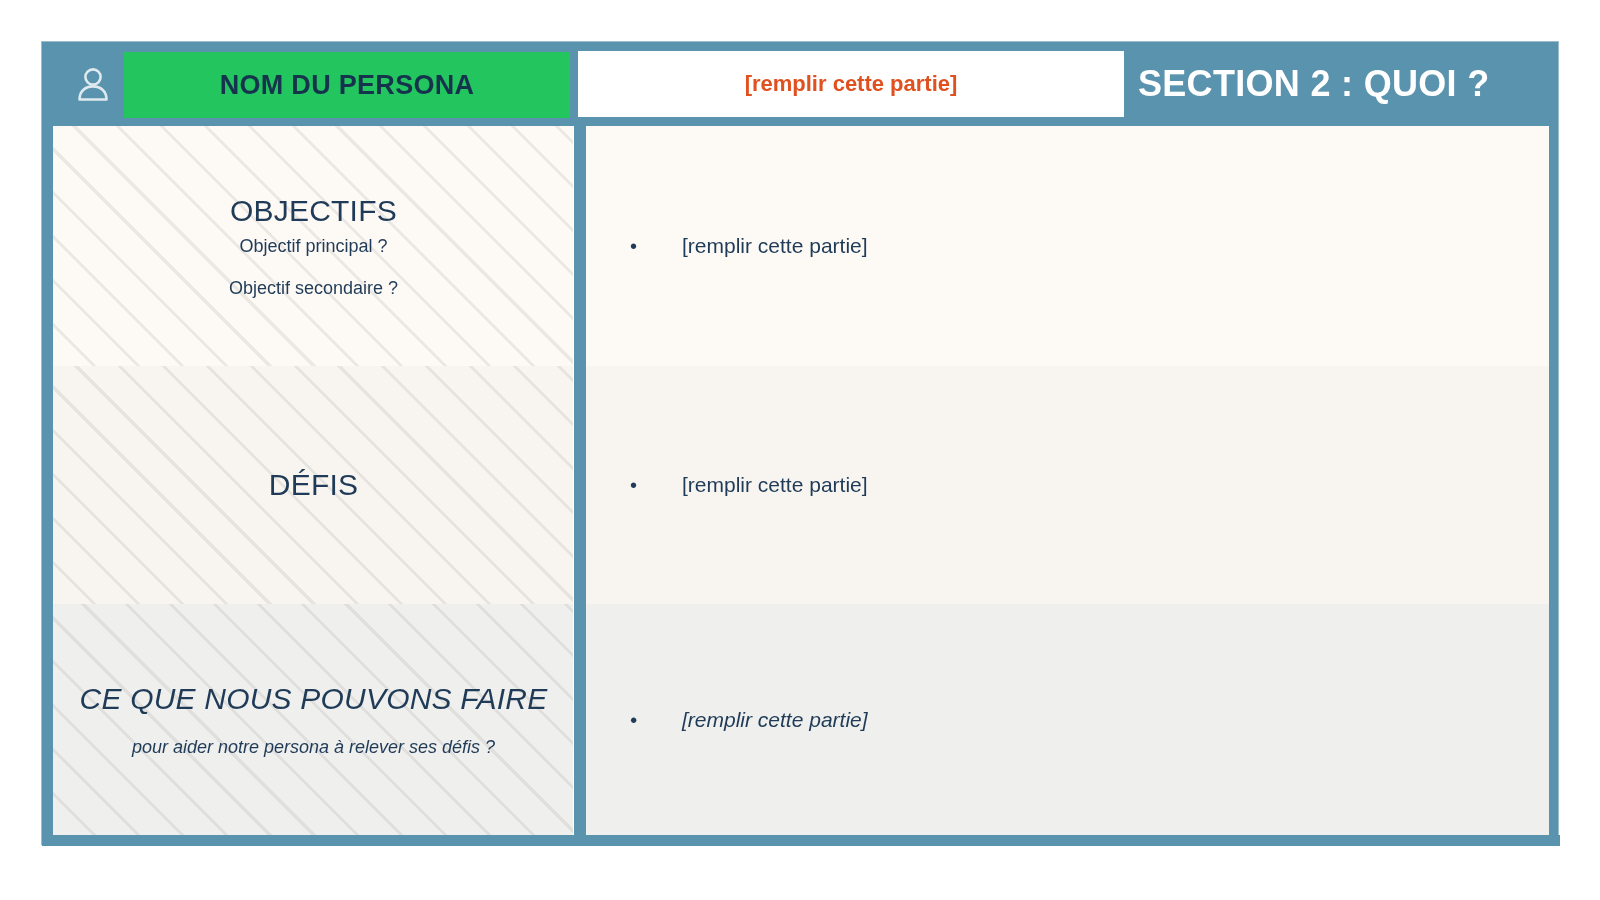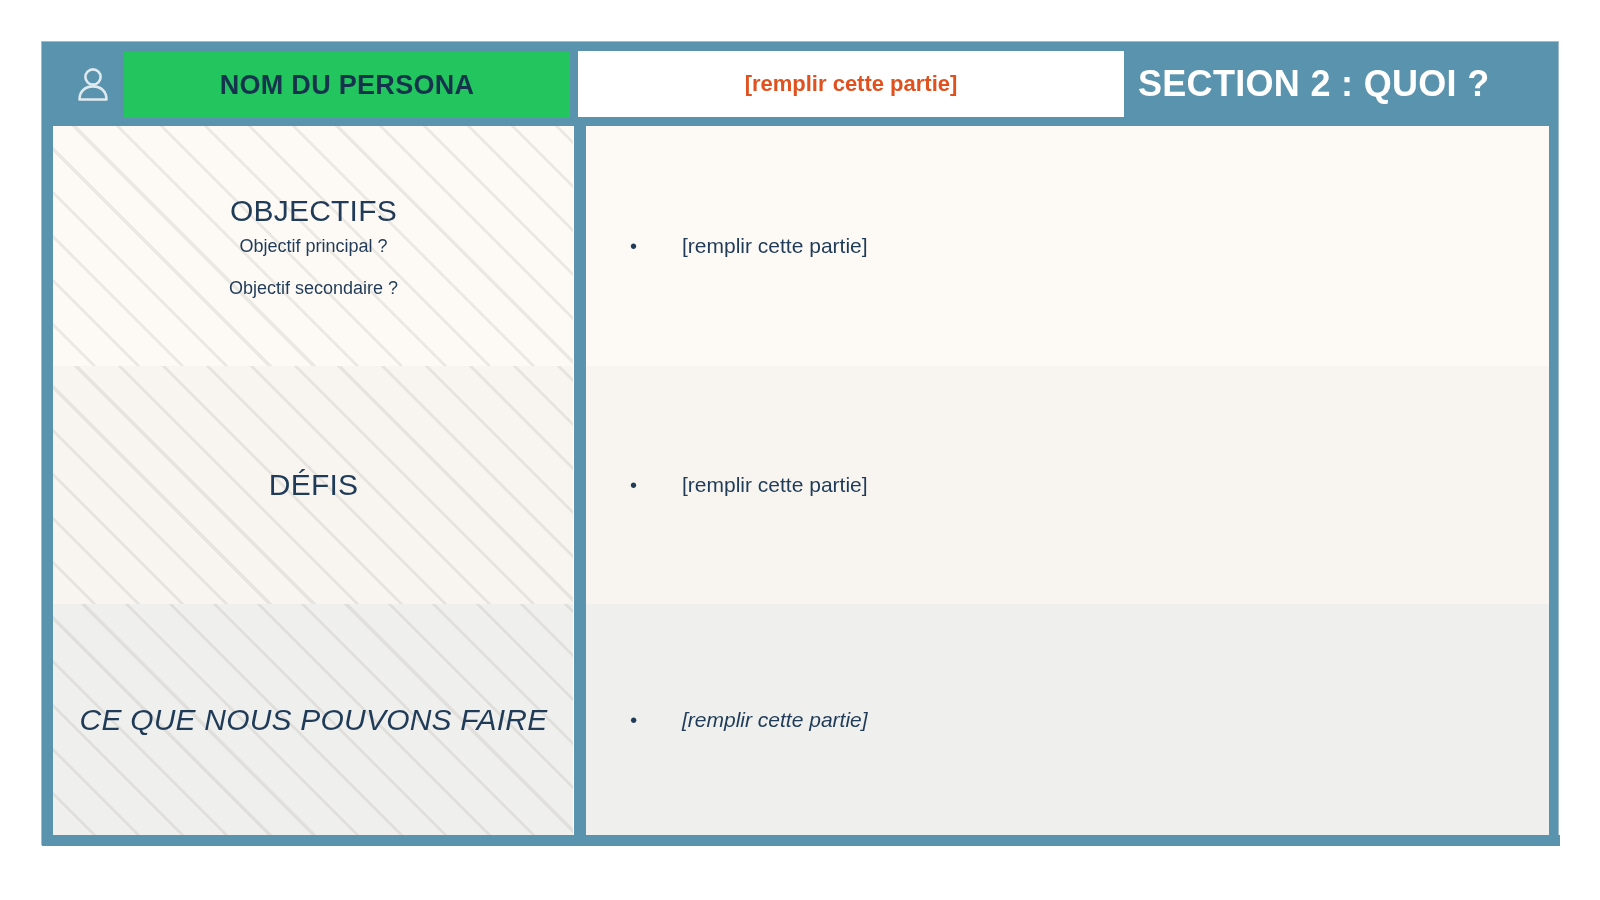--- a/index.html
+++ b/index.html
@@ -265,20 +265,21 @@
           <div class="cell-sub">Objectif principal ?</div>
           <div class="cell-sub tight">Objectif secondaire ?</div>
         </div>
 
         <div class="row row-h2 bg2 hatched left-cell">
           <div class="cell-title">DÉFIS</div>
         </div>
 
         <div class="row row-h3 bg3 hatched left-cell">
           <div class="cell-title">CE QUE NOUS POUVONS FAIRE</div>
+          <div class="cell-sub tight">pour aider notre persona à relever ses défis ?</div>
         </div>
       </div>
 
       <div class="col-gap"></div>
 
       <div class="right-col">
 
         <div class="row row-h1 bg1 right-cell">
           <div class="bullet-line">
             <span class="bullet-dot">•</span>

